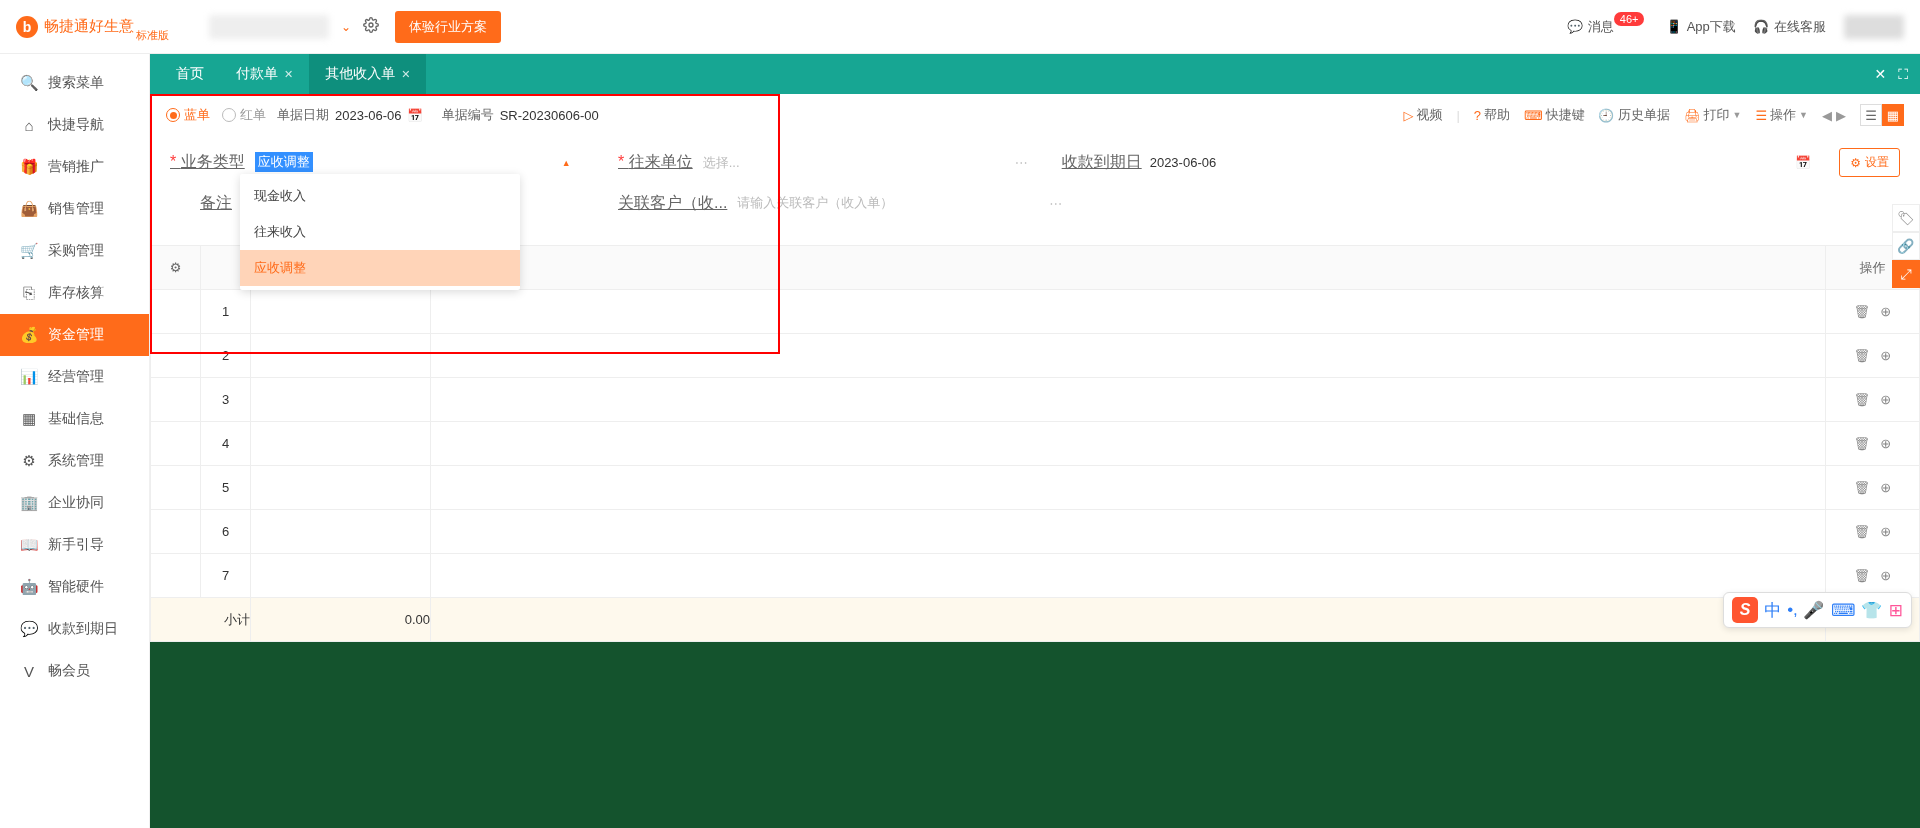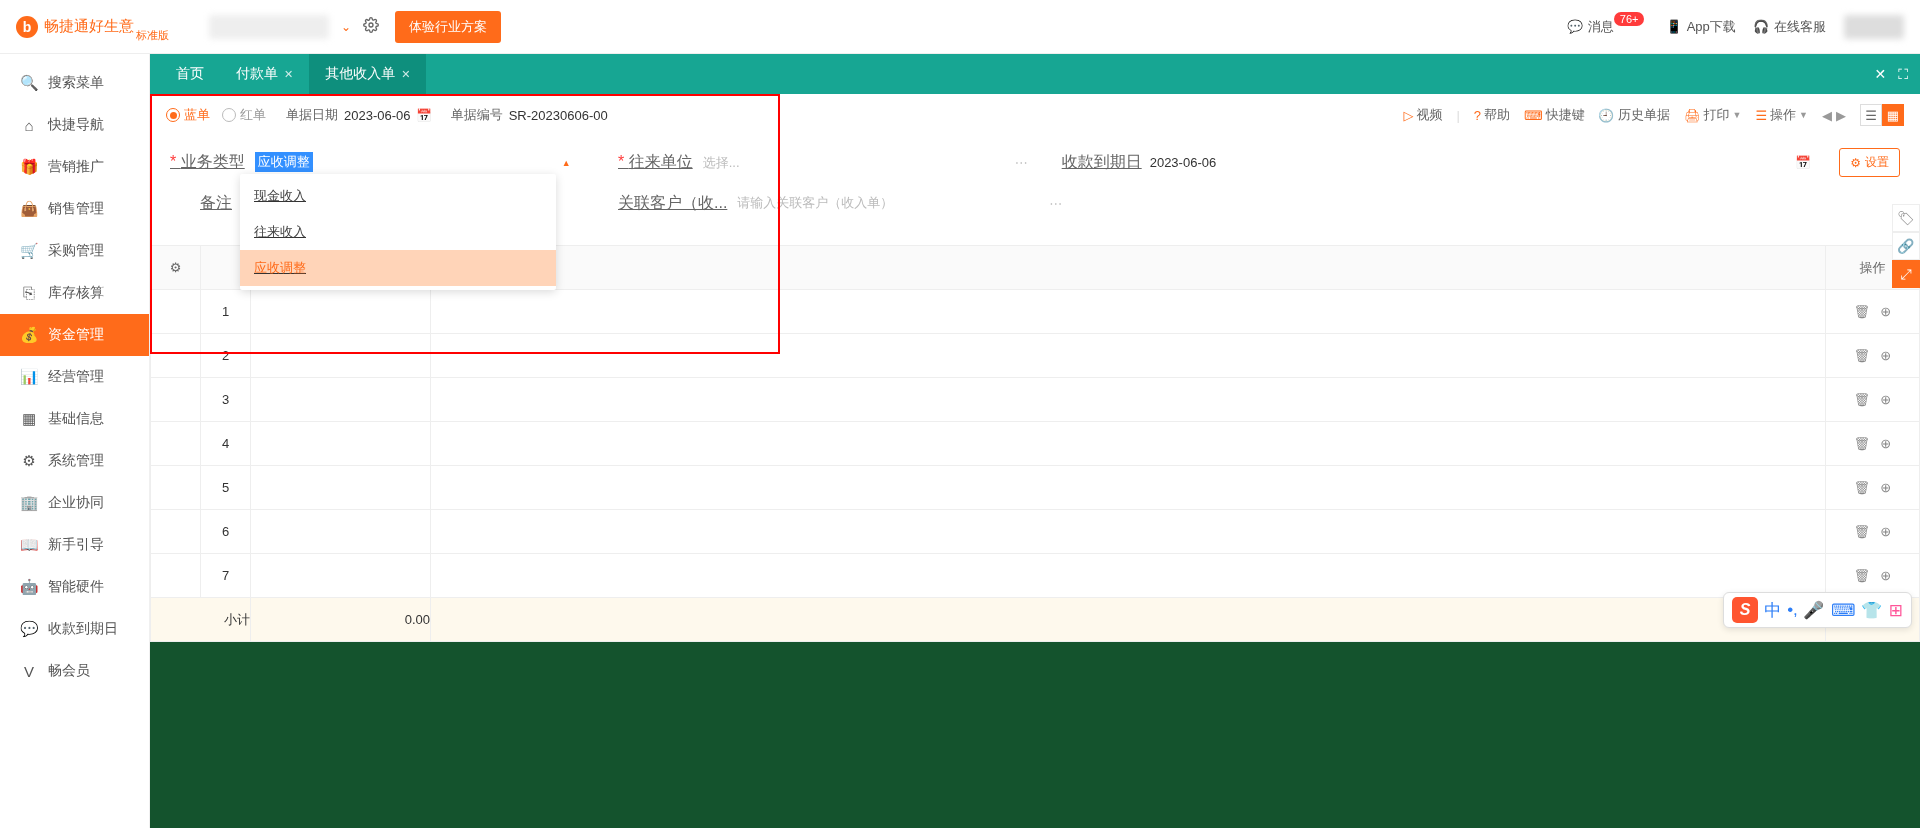--- a/index.html
+++ b/index.html
@@ -31,21 +31,21 @@
 .main { flex: 1; display: flex; flex-direction: column; background: #14532d; position: relative; }
 .tabs-bar { background: #17a693; height: 40px; display: flex; align-items: center; padding-left: 10px; position: relative; }
 .tab { padding: 0 16px; height: 40px; display: flex; align-items: center; color: #fff; cursor: pointer; gap: 6px; font-size: 14px; }
 .tab.active { background: #0e8f7d; }
 .tab-close { font-size: 11px; opacity: 0.8; }
 .tabs-actions { margin-left: auto; display: flex; gap: 12px; padding-right: 12px; color: #fff; font-size: 14px; }
 .tabs-actions span { cursor: pointer; }
 
 
 .toolbar { background: #fff; padding: 10px 16px; display: flex; align-items: center; font-size: 13px; position: relative; }
-.doc-type { display: flex; align-items: center; gap: 12px; margin-right: 20px; }
+.doc-type { display: flex; align-items: center; gap: 12px; margin-right: 11px; }
 .radio-wrap { display: flex; align-items: center; gap: 4px; cursor: pointer; }
 .radio-circle { width: 14px; height: 14px; border: 1px solid #bbb; border-radius: 50%; display: inline-flex; align-items: center; justify-content: center; }
 .radio-circle.checked { border-color: #ff6b1a; }
 .radio-dot { width: 7px; height: 7px; background: #ff6b1a; border-radius: 50%; }
 .blue-label { color: #ff6b1a; }
 .red-label { color: #999; }
 .toolbar-field { display: flex; align-items: center; gap: 6px; margin-right: 18px; color: #666; }
 .toolbar-field .value { color: #333; }
 .cal-icon { color: #ff6b1a; cursor: pointer; }
 .toolbar-right { margin-left: auto; display: flex; align-items: center; gap: 14px; color: #666; font-size: 13px; }
@@ -66,21 +66,21 @@
 .form-input::placeholder { color: #bbb; }
 .select-input { display: flex; align-items: center; justify-content: space-between; min-width: 320px; border-bottom: 1px solid transparent; padding: 4px 2px; cursor: pointer; }
 .selected-text { background: #3390ff; color: #fff; padding: 1px 3px; font-size: 13px; }
 .chevron { color: #ff6b1a; font-size: 11px; }
 .chevron-up::before { content: "▲"; font-size: 9px; }
 .form-more { color: #bbb; margin-left: auto; cursor: pointer; padding: 0 6px; }
 .settings-btn { border: 1px solid #ff6b1a; color: #ff6b1a; background: #fff; padding: 5px 10px; border-radius: 3px; cursor: pointer; display: flex; align-items: center; gap: 4px; font-size: 12px; }
 .date-field { display: flex; align-items: center; gap: 8px; }
 
 
-.dropdown { position: absolute; top: 26px; left: 70px; width: 316px; background: #fff; box-shadow: 0 2px 10px rgba(0,0,0,0.15); z-index: 100; border-radius: 2px; padding: 4px 0; text-decoration: underline; }
+.dropdown { position: absolute; top: 26px; left: 70px; width: 280px; background: #fff; box-shadow: 0 2px 10px rgba(0,0,0,0.15); z-index: 100; border-radius: 2px; padding: 4px 0; }
 .dropdown-item { padding: 9px 14px; cursor: pointer; font-size: 13px; color: #444; }
 .dropdown-item.highlighted { background: #ffd4b8; color: #ff6b1a; }
 
 
 .highlight-box { position: absolute; border: 2px solid #ff0000; pointer-events: none; z-index: 50; }
 
 
 .table-wrap { background: #fff; margin: 0; }
 .data-table { width: 100%; border-collapse: collapse; font-size: 13px; }
 .data-table th, .data-table td { border: 1px solid #eee; padding: 0; height: 44px; text-align: center; }
@@ -128,21 +128,21 @@
     <svg class="ico" viewBox="0 0 24 24" fill="none" stroke="currentColor" stroke-width="2">
         <circle cx="12" cy="12" r="3"></circle>
         <path d="M19.4 15a1.65 1.65 0 00.33 1.82l.06.06a2 2 0 11-2.83 2.83l-.06-.06a1.65 1.65 0 00-1.82-.33 1.65 1.65 0 00-1 1.51V21a2 2 0 11-4 0v-.09a1.65 1.65 0 00-1-1.51 1.65 1.65 0 00-1.82.33l-.06.06a2 2 0 11-2.83-2.83l.06-.06a1.65 1.65 0 00.33-1.82 1.65 1.65 0 00-1.51-1H3a2 2 0 110-4h.09a1.65 1.65 0 001.51-1 1.65 1.65 0 00-.33-1.82l-.06-.06a2 2 0 112.83-2.83l.06.06a1.65 1.65 0 001.82.33h0a1.65 1.65 0 001-1.51V3a2 2 0 114 0v.09a1.65 1.65 0 001 1.51 1.65 1.65 0 001.82-.33l.06-.06a2 2 0 112.83 2.83l-.06.06a1.65 1.65 0 00-.33 1.82v0a1.65 1.65 0 001.51 1H21a2 2 0 110 4h-.09a1.65 1.65 0 00-1.51 1z"></path>
       </svg>
   </span>
   <button class="trial-btn">体验行业方案</button>
   <div class="header-right">
     <div class="header-item">
       <span>💬</span>
       <span>消息</span>
-      <span class="badge">76+</span>
+      <span class="badge">46+</span>
     </div>
     <div class="header-item">
       <span>📱</span>
       <span>App下载</span>
     </div>
     <div class="header-item">
       <span>🎧</span>
       <span>在线客服</span>
     </div>
     <div class="avatar-blur"></div>

